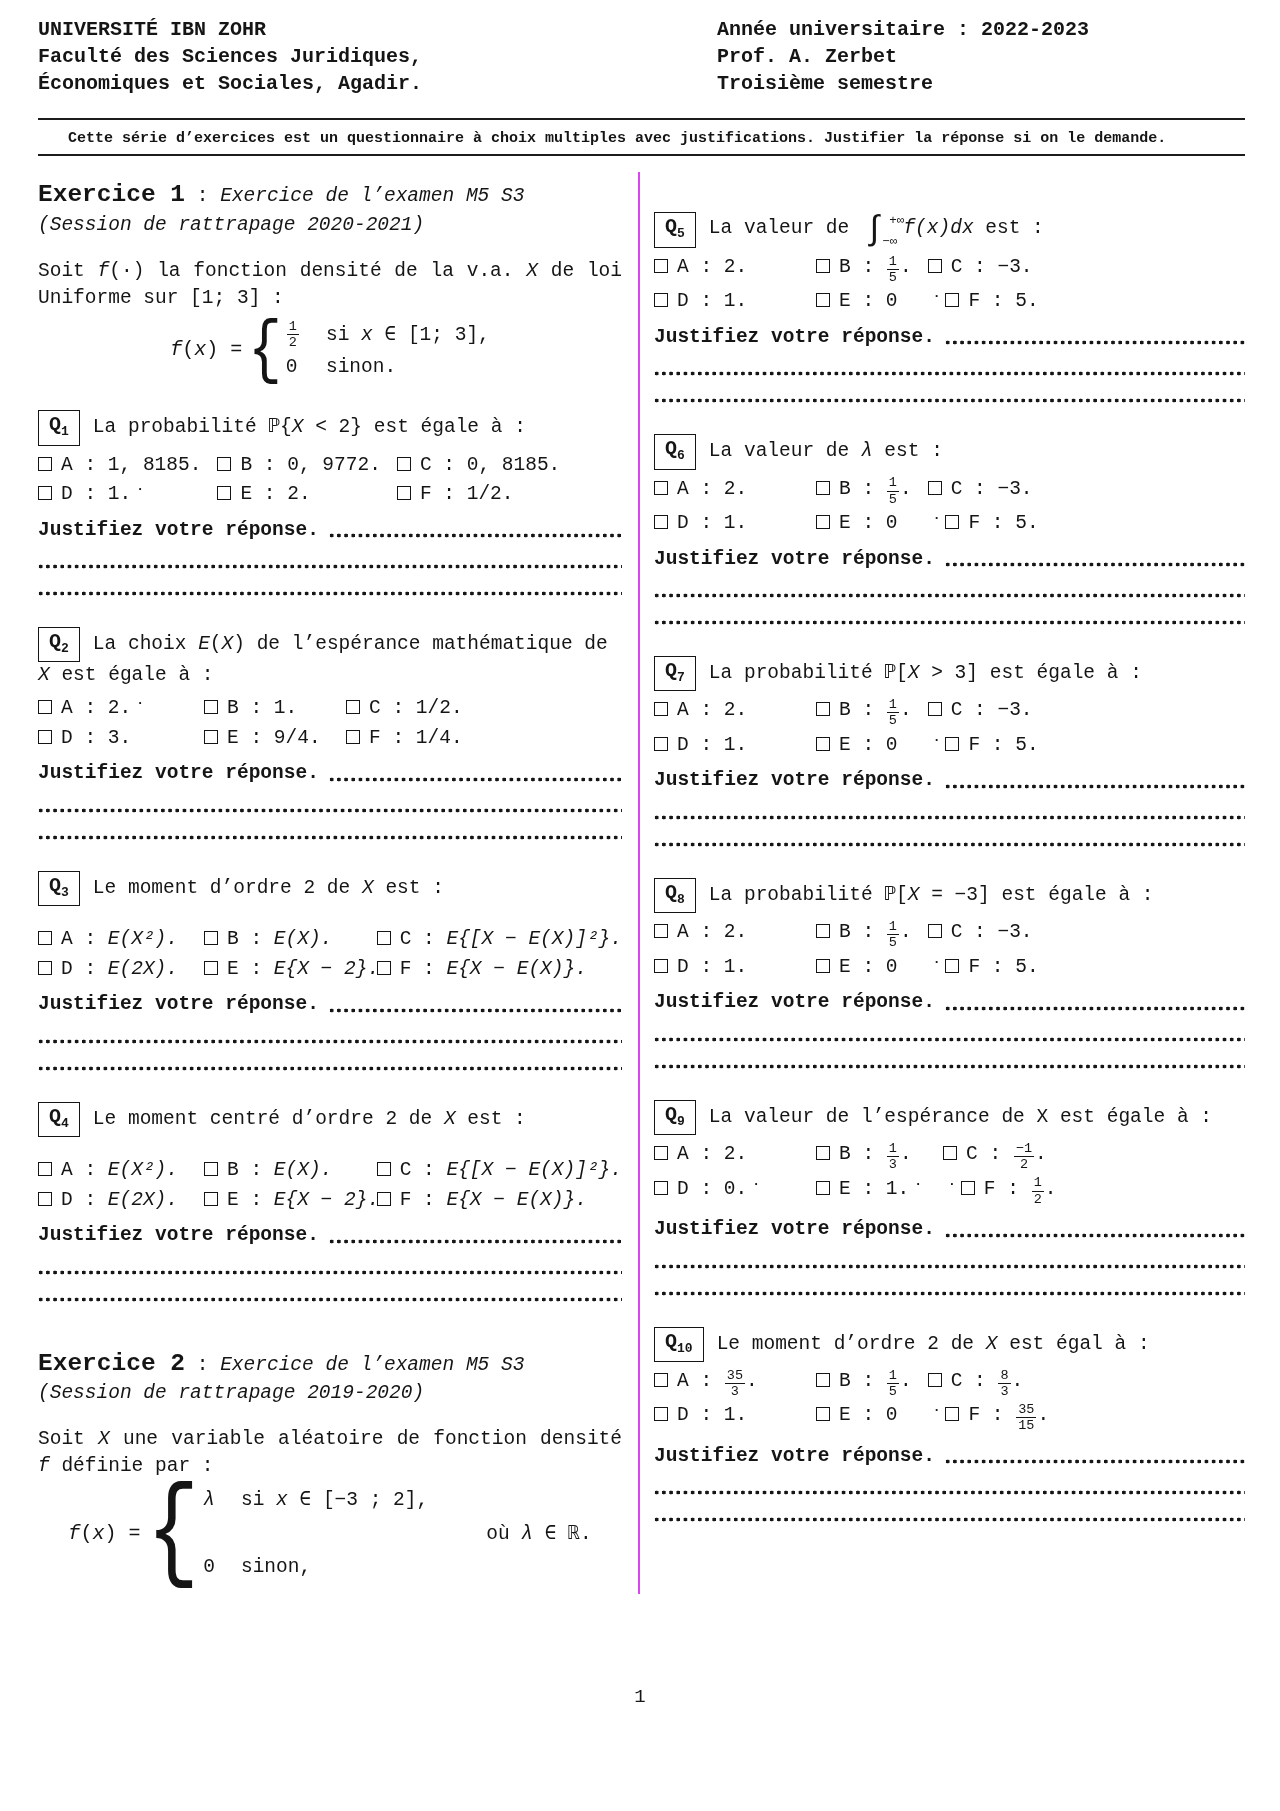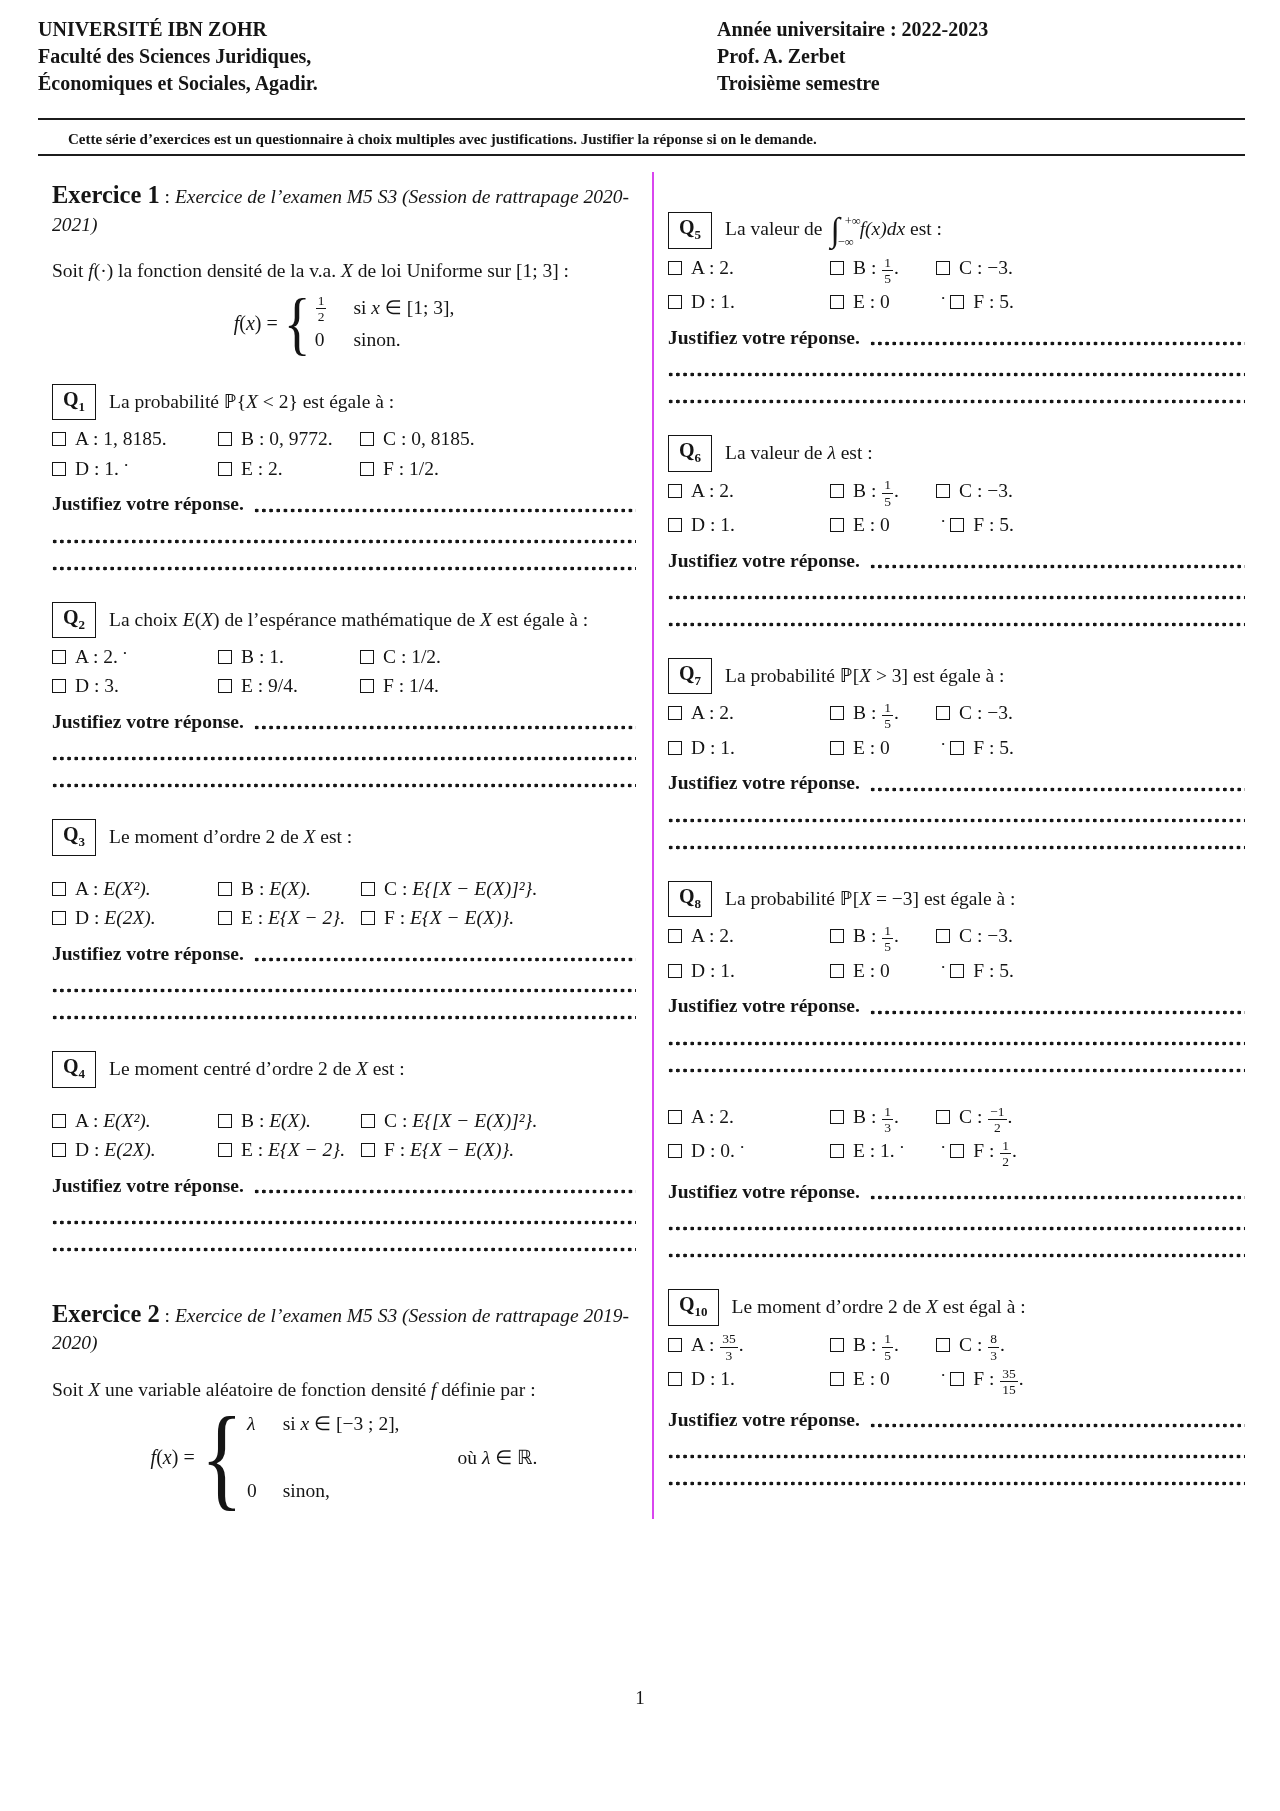--- a/index.html
+++ b/index.html
@@ -1,31 +1,31 @@
 <!DOCTYPE html>
 <html><head>
 <meta charset="utf-8">
 <style>
   html,body{margin:0;padding:0;background:#ffffff;}
   .page{
     position:relative; width:1280px; height:1811px; background:#ffffff; color:#151515;
-    font-family:Liberation Serif, serif; font-size:19.5px; line-height:1.36;
+    font-family:Liberation Mono, monospace; font-size:19.5px; line-height:1.36;
     overflow:hidden; box-sizing:border-box;
   }
   
   .header{display:flex; justify-content:space-between; padding:16px 35px 0 38px;}
   .h-left,.h-right{font-weight:bold; font-size:20px; line-height:1.35;}
   .h-right{width:528px;}
   .doc-title{text-align:center; font-weight:bold; font-size:23px; margin-top:24px; word-spacing:7px;}
   .rule{border:none; border-top:2.2px solid #1c1c1c; margin:0 35px 0 38px;}
   .rule-top{margin-top:21px;}
   .rule-mid{margin-top:5px;}
   .intro{margin:9px 35px 0 38px; font-weight:bold; text-indent:30px; font-size:15px;}
   
-  .columns{display:flex; margin:16px 35px 0 52px; align-items:stretch;}
+  .columns{display:flex; margin:16px 35px 0 38px; align-items:stretch;}
   .col-left{width:600px; box-sizing:border-box; padding-right:16px;}
   .col-right{flex:1; border-left:2px solid #d946ef; padding-left:14px; padding-top:10px;}
   
   .exercise{margin-top:6px;}
   .question + .exercise{margin-top:44px;}
   .ex-head{margin-bottom:12px;}
   .ex-name{font-weight:bold; font-size:24.5px;}
   .ex-sub{font-style:italic; font-size:19.5px;}
   .ex-para{text-align:justify; margin:20px 0 8px;}
   .formula{display:flex; align-items:center; justify-content:center; margin:8px 0 14px;}
@@ -260,20 +260,21 @@
             <span class="opt"><span class="art">·</span><span class="cb"></span><span>F : </span><span>5.</span></span>
           </div>
           <div class="justify-row">
             <span class="lbl">Justifiez votre réponse.</span>
             <span class="dots"></span>
           </div>
           <div class="dotline"></div>
           <div class="dotline"></div>
         </div>
         <div class="question">
+          <div class="q-head"><span class="qbox">Q<sub>9</sub></span><span class="q-title"><span>La valeur de l’espérance de X est égale à :</span></span></div>
           <div class="options">
             <span class="opt"><span class="cb"></span><span>A : </span><span>2.</span></span>
             <span class="opt"><span class="cb"></span><span>B : </span><span class="frac"><span class="fn">1</span><span class="fd">3</span></span><span>.</span></span>
             <span class="opt"><span class="cb"></span><span>C : </span><span class="frac"><span class="fn">−1</span><span class="fd">2</span></span><span>.</span></span>
             <span class="opt"><span class="cb"></span><span>D : </span><span>0.</span><span class="art">·</span></span>
             <span class="opt"><span class="cb"></span><span>E : </span><span>1.</span><span class="art">·</span></span>
             <span class="opt"><span class="art">·</span><span class="cb"></span><span>F : </span><span class="frac"><span class="fn">1</span><span class="fd">2</span></span><span>.</span></span>
           </div>
           <div class="justify-row">
             <span class="lbl">Justifiez votre réponse.</span>

